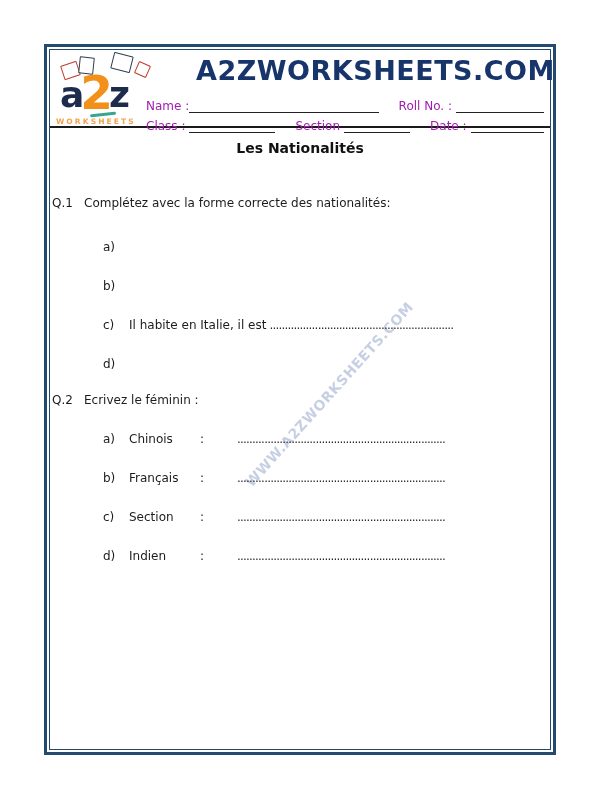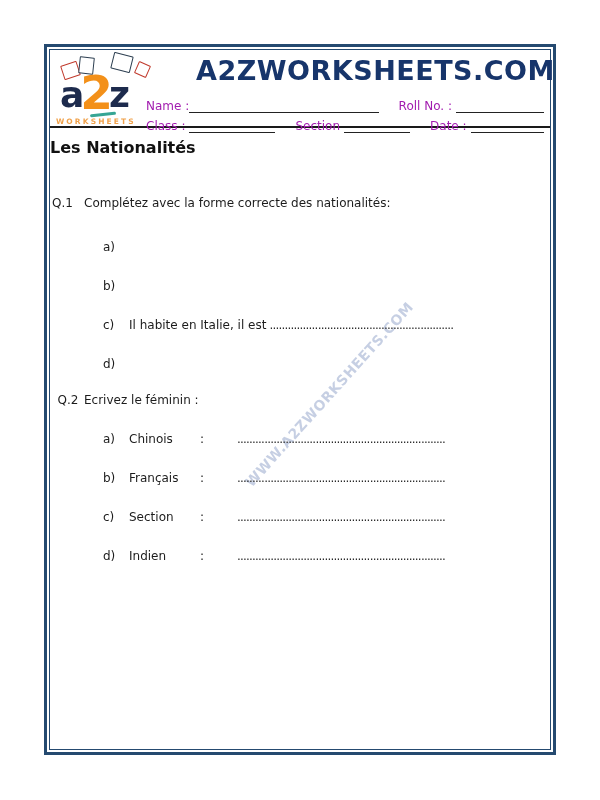--- a/index.html
+++ b/index.html
@@ -38,23 +38,23 @@
   .letters { position:absolute; left:4px; top:8px; display:flex; align-items:flex-end; z-index:1; line-height:1; }
   .la,.lz { font-size:36px; font-weight:bold; color:#1d2b4d; }
   .l2 { font-size:47px; font-weight:bold; color:#f39019; margin:0 -4px; position:relative; top:3px; }
   .swoosh { position:absolute; left:34px; top:55px; width:26px; height:3px; background:#36a594;
             transform:rotate(-6deg); border-radius:2px; z-index:0; }
   .logosub { position:absolute; left:0; top:59px; width:100%; text-align:left; color:#f0a24c;
              font-size:7.5px; font-weight:bold; letter-spacing:2.1px; white-space:nowrap; }
 
   
   .content { position:relative; z-index:1; color:#1c1c1c; font-size:12px; line-height:15px; }
-  .wtitle { margin-top:11px; font-size:16px; line-height:18px; color:#111; font-weight:bold; }
+  .wtitle { margin-top:11px; text-align:center; font-size:14px; line-height:18px; color:#111; font-weight:bold; }
   .qrow { display:flex; margin-top:39px; padding-left:2px; }
-  .qrow.second { margin-top:21px;text-align:center; }
+  .qrow.second { margin-top:21px; }
   .qnum { width:32px; flex:0 0 32px; }
   .item { display:flex; margin-top:24px; padding-left:53px; }
   .item.first { margin-top:29px; }
   .ilabel { width:26px; flex:0 0 26px; }
   .itext { white-space:nowrap; }
   .dots { letter-spacing:-0.8px; margin-left:3px; color:#2a2a2a; }
   .word { width:71px; flex:0 0 71px; }
   .colon { width:37px; flex:0 0 37px; }
   .item2 .dots { margin-left:0; }
 </style>

